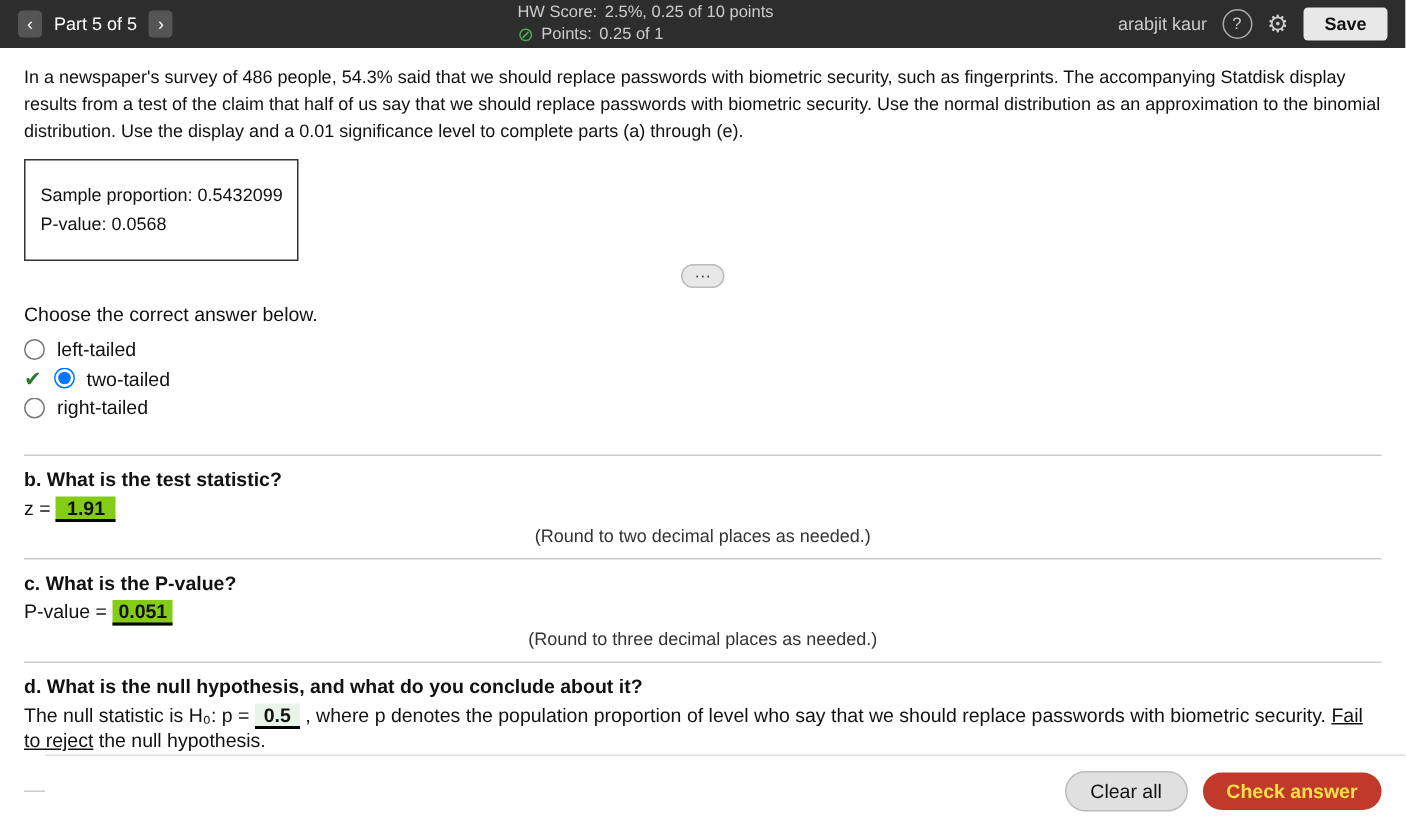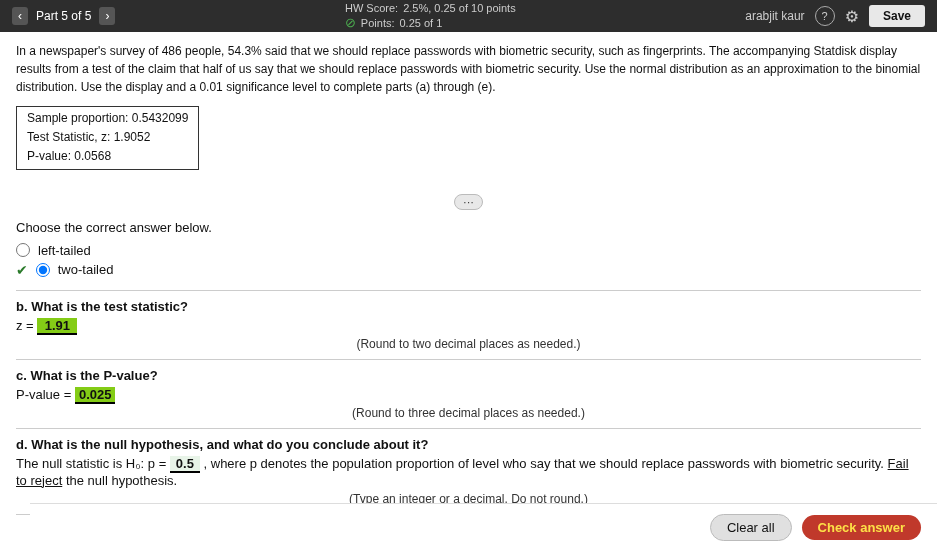--- a/index.html
+++ b/index.html
@@ -109,25 +109,25 @@
     .question-text {
       font-size: 12px;
       line-height: 1.5;
       color: #111;
       margin-bottom: 10px;
     }
 
     .statdisk-box {
       border: 1px solid #333;
       background: #fff;
-      padding: 2px 10px;
+      padding: 14px 10px;
       display: inline-block;
       font-size: 12px;
       line-height: 1.6;
-      margin-bottom: 24px;
+      margin-bottom: 2px;
     }
 
     .ellipsis-btn {
       background: #e8e8e8;
       border: 1px solid #bbb;
       border-radius: 10px;
       font-size: 11px;
       padding: 1px 8px;
       cursor: pointer;
       color: #333;
@@ -135,21 +135,21 @@
       margin: 0 auto 10px auto;
       width: fit-content;
     }
 
     .choose-label {
       font-size: 13px;
       margin-bottom: 8px;
     }
 
     .radio-group {
-      margin-bottom: 12px;
+      margin-bottom: 24px;
     }
     .radio-item {
       display: flex;
       align-items: center;
       gap: 8px;
       margin-bottom: 4px;
       font-size: 13px;
     }
     .radio-item input[type="radio"] {
       width: 14px;
@@ -279,55 +279,58 @@
     <button class="save-btn">Save</button>
   </div>
 </div>
 
 <div class="content-area">
 
   <p class="question-text">In a newspaper's survey of 486 people, 54.3% said that we should replace passwords with biometric security, such as fingerprints. The accompanying Statdisk display results from a test of the claim that half of us say that we should replace passwords with biometric security. Use the normal distribution as an approximation to the binomial distribution. Use the display and a 0.01 significance level to complete parts (a) through (e).</p>
 
   <div class="statdisk-box">
     <div>Sample proportion: 0.5432099</div>
-    <div>Test Statistic, z: 1.9052</div>
     <div>P-value: 0.0568</div>
   </div>
 
   <button class="ellipsis-btn">···</button>
 
   <p class="choose-label">Choose the correct answer below.</p>
 
   <div class="radio-group">
     <div class="radio-item">
       <input type="radio" name="tail" id="left" style="">
       <label for="left">left-tailed</label>
     </div>
     <div class="radio-item">
       <span class="checkmark-icon">✔</span>
       <input type="radio" name="tail" id="two" checked="" style="">
       <label for="two">two-tailed</label>
     </div>
+    <div class="radio-item">
+      <input type="radio" name="tail" id="right" style="">
+      <label for="right">right-tailed</label>
+    </div>
   </div>
 
   <hr class="section-divider">
 
   <p class="part-label-q">b. What is the test statistic?</p>
   <div class="answer-line">
     <span>z =</span>
     <span class="answer-box">1.91</span>
   </div>
   <p class="hint-text">(Round to two decimal places as needed.)</p>
 
   <hr class="section-divider">
 
   <p class="part-label-q">c. What is the P-value?</p>
   <div class="answer-line">
     <span>P-value =</span>
-    <span class="answer-box">0.025</span>
+    <span class="answer-box">0.051</span>
   </div>
   <p class="hint-text">(Round to three decimal places as needed.)</p>
 
   <hr class="section-divider">
 
   <p class="part-label-q">d. What is the null hypothesis, and what do you conclude about it?</p>
   <div class="null-hypothesis-text">
     <span>The null statistic is H₀: p =</span>
     <span class="nh-box">0.5</span>
     <span>, where p denotes the population proportion of level who say that we should replace passwords with biometric security.</span>

